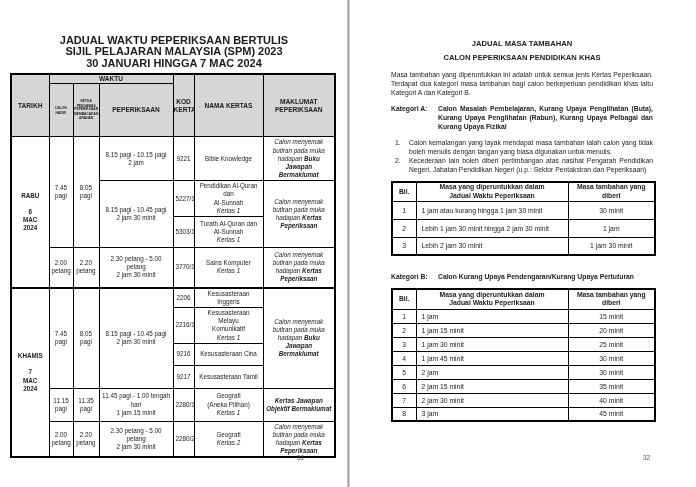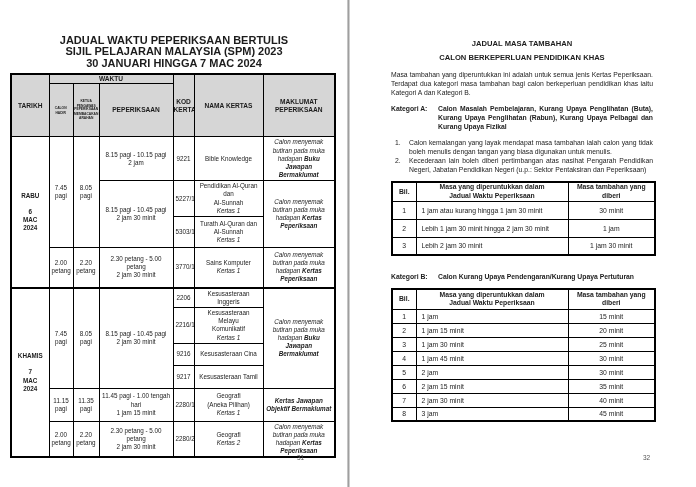--- a/index.html
+++ b/index.html
@@ -206,21 +206,21 @@
     </table>
 
     <div class="pagenum pn-left">31</div>
   </div>
 
   <div class="divider"></div>
 
   <div class="page page-right">
     <div class="content">
       <div class="title-right">JADUAL MASA TAMBAHAN
-CALON BERKEPERLUAN PENDIDIKAN KHAS</div>
+CALON PEPERIKSAAN PENDIDIKAN KHAS</div>
 
       <p class="intro">Masa tambahan yang diperuntukkan ini adalah untuk semua jenis Kertas Peperiksaan. Terdapat dua kategori masa tambahan bagi calon berkeperluan pendidikan khas iaitu Kategori A dan Kategori B.</p>
 
       <div class="kat">
         <span class="lab">Kategori A:</span>
         <span class="txt">Calon Masalah Pembelajaran, Kurang Upaya Penglihatan (Buta), Kurang Upaya Penglihatan (Rabun), Kurang Upaya Pelbagai dan Kurang Upaya Fizikal</span>
       </div>
 
       <div class="notes">
         <div class="note">

